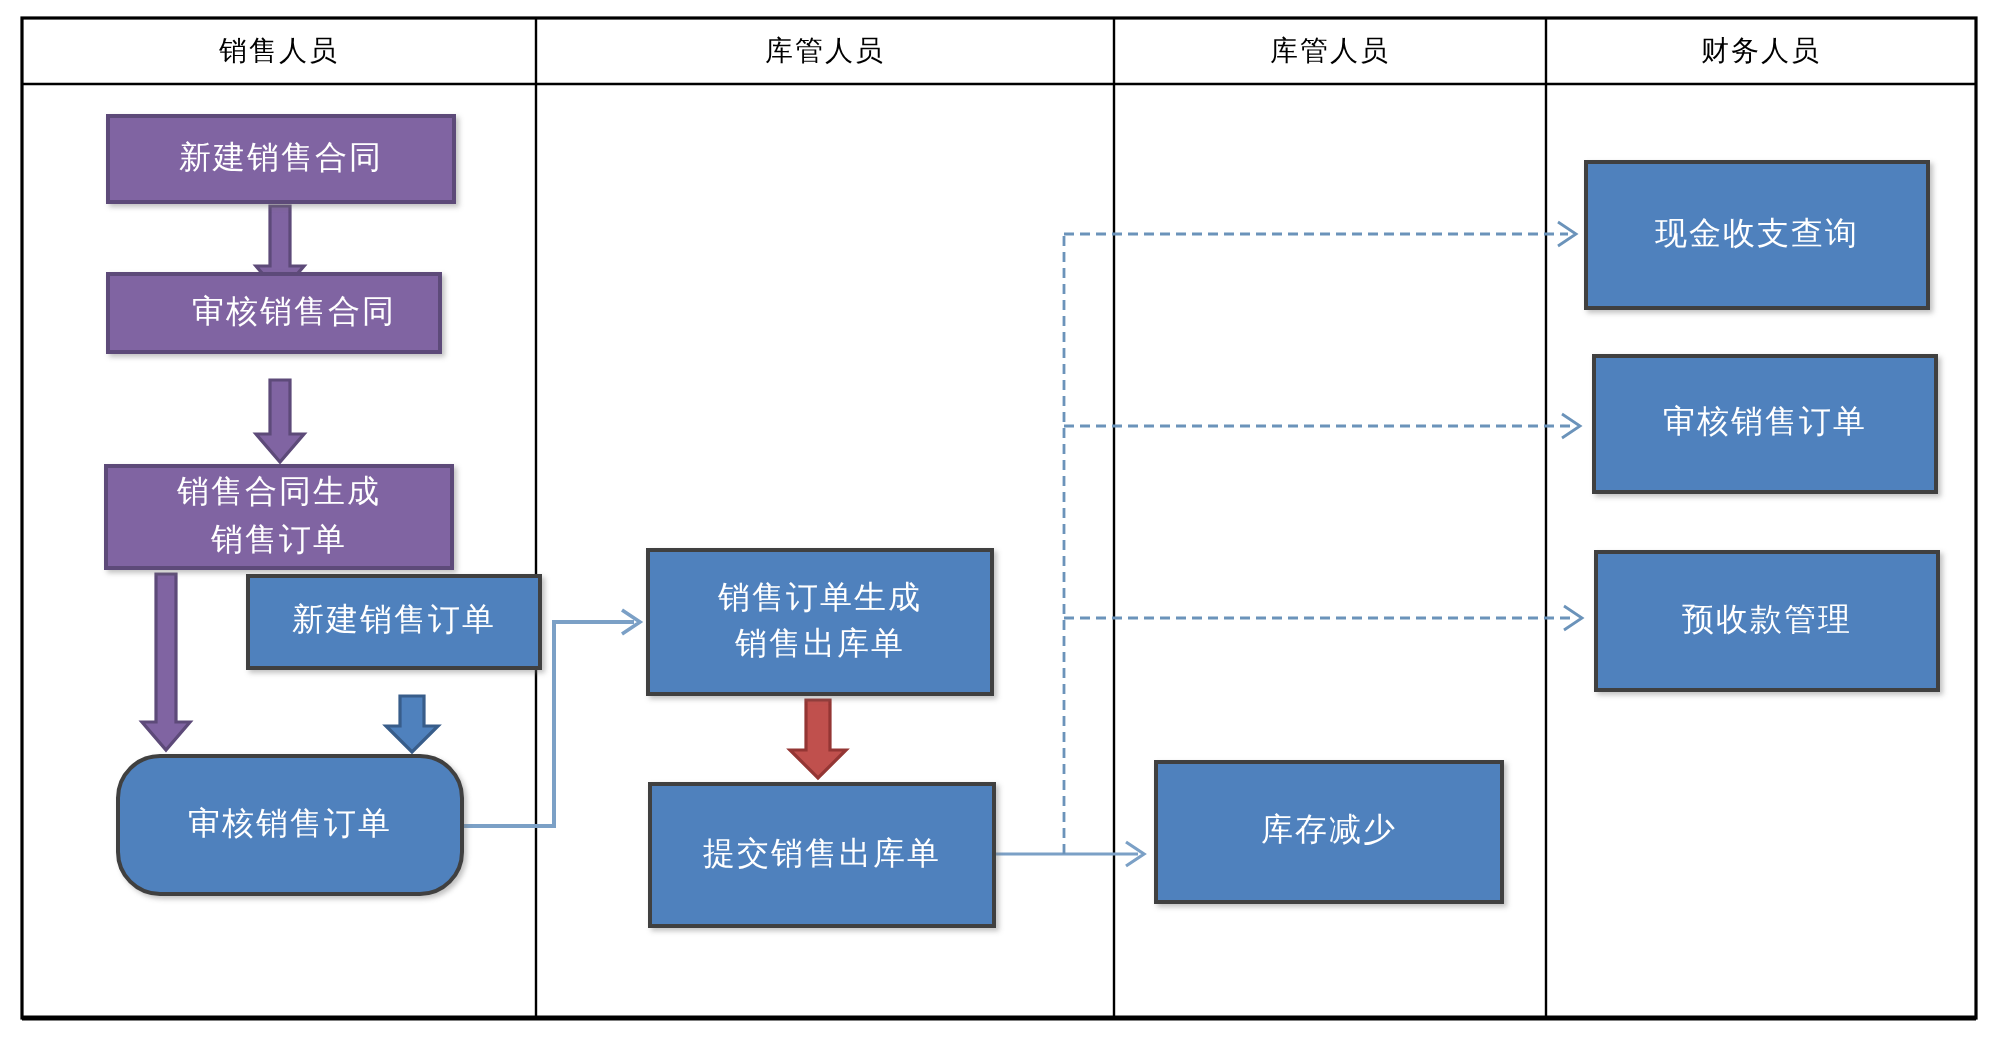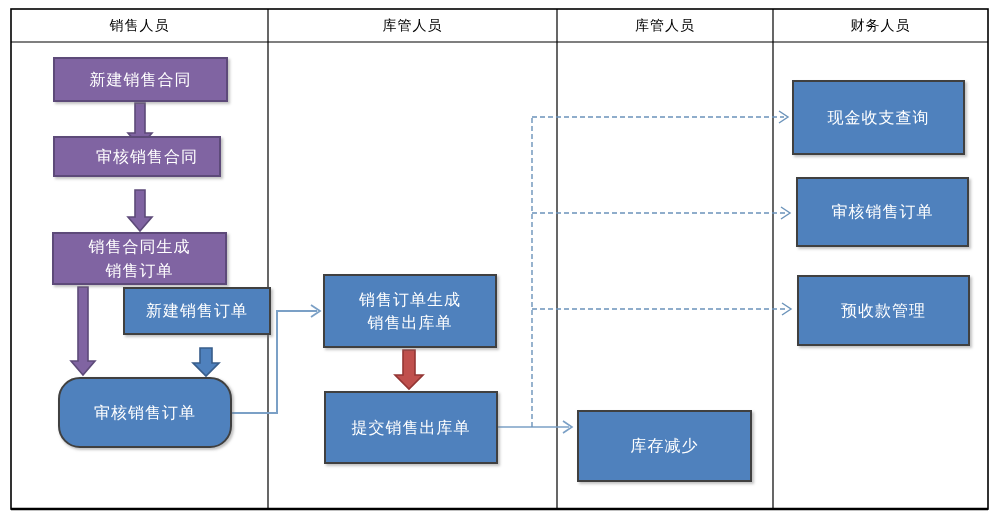--- a/index.html
+++ b/index.html
@@ -94,21 +94,21 @@
   </div>
 
   <div class="node blue" style="left:323px;top:274px;width:174px;height:74px;">
     <span>销售订单生成</span>
     <span>销售出库单</span>
   </div>
   <div class="node blue" style="left:324px;top:391px;width:174px;height:73px;text-align:right;">
     <span>提交销售出库单</span>
   </div>
 
-  <div class="node blue" style="left:577px;top:410px;width:175px;height:72px;">
+  <div class="node blue" style="left:577px;top:380px;width:175px;height:72px;">
     <span>库存减少</span>
   </div>
 
   <div class="node blue" style="left:792px;top:80px;width:173px;height:75px;">
     <span>现金收支查询</span>
   </div>
   <div class="node blue" style="left:796px;top:177px;width:173px;height:70px;">
     <span>审核销售订单</span>
   </div>
   <div class="node blue" style="left:797px;top:275px;width:173px;height:71px;">

